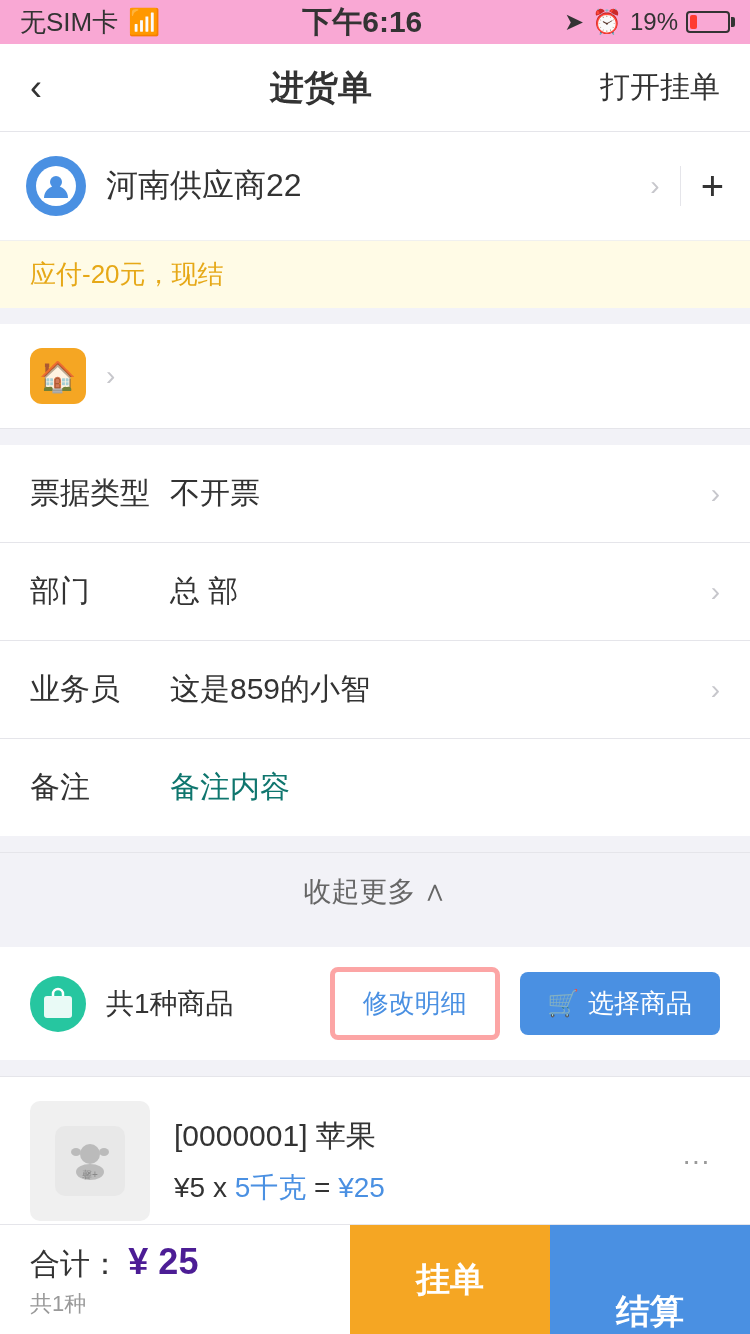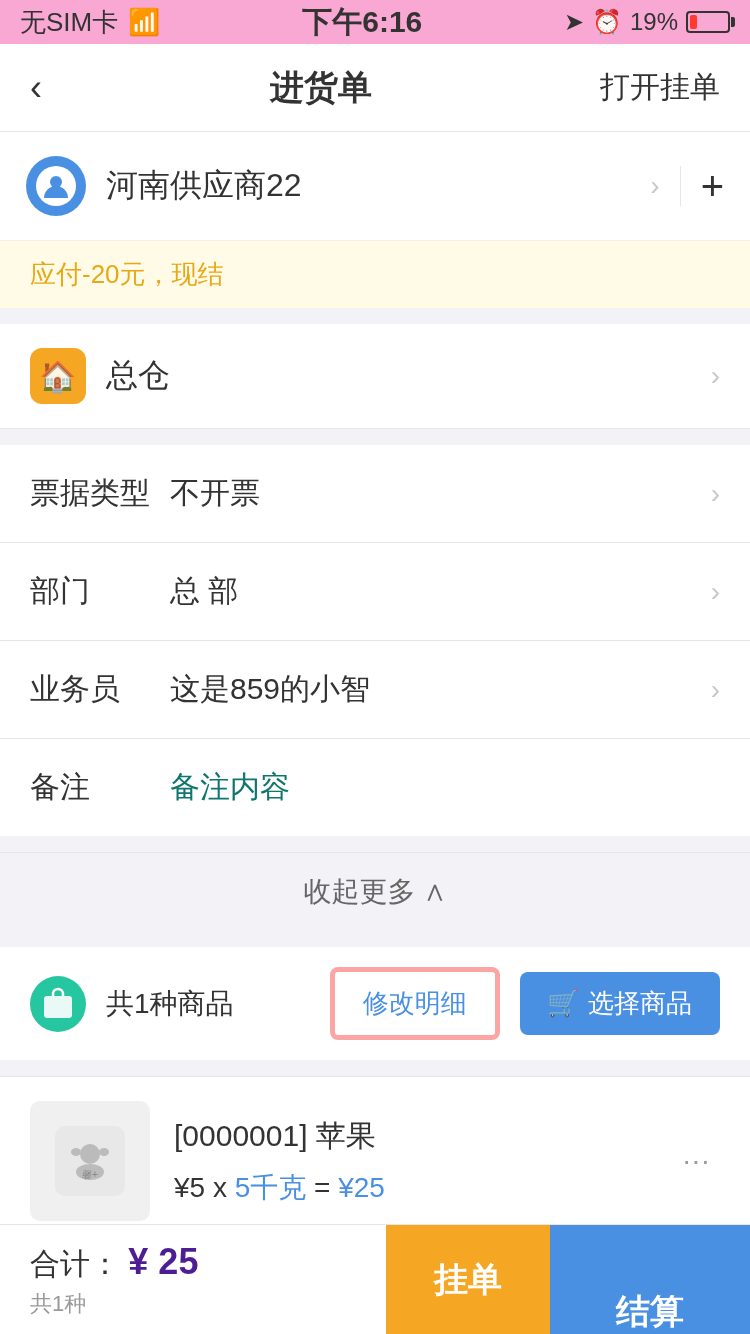--- a/index.html
+++ b/index.html
@@ -274,21 +274,21 @@
       font-size: 36px;
       font-weight: 600;
       color: #4c1d95;
     }
     .footer-total-count {
       font-size: 22px;
       color: #999;
       margin-top: 4px;
     }
     .footer-btn-hang {
-      width: 164px; height: 110px;
+      width: 200px; height: 110px;
       background: #f5a623;
       display: flex;
       align-items: center;
       justify-content: center;
       font-size: 34px;
       font-weight: 600;
       color: #fff;
       cursor: pointer;
     }
     .footer-btn-checkout {
@@ -349,21 +349,20 @@
       <span class="plus-btn">+</span>
     </div>
     <div class="notice-bar">
       <span>应付-20元，现结</span>
     </div>
   </div>
 
   <div class="section" style="margin-bottom: 16px;">
     <div class="warehouse-row">
       <div class="warehouse-icon">🏠</div>
-      <span class="warehouse-name">总仓</span>
       <span class="chevron">›</span>
     </div>
   </div>
 
   <div class="form-section">
 
     <div class="form-row">
       <span class="form-label">票据类型</span>
       <span class="form-value">不开票</span>
       <span class="chevron">›</span>

